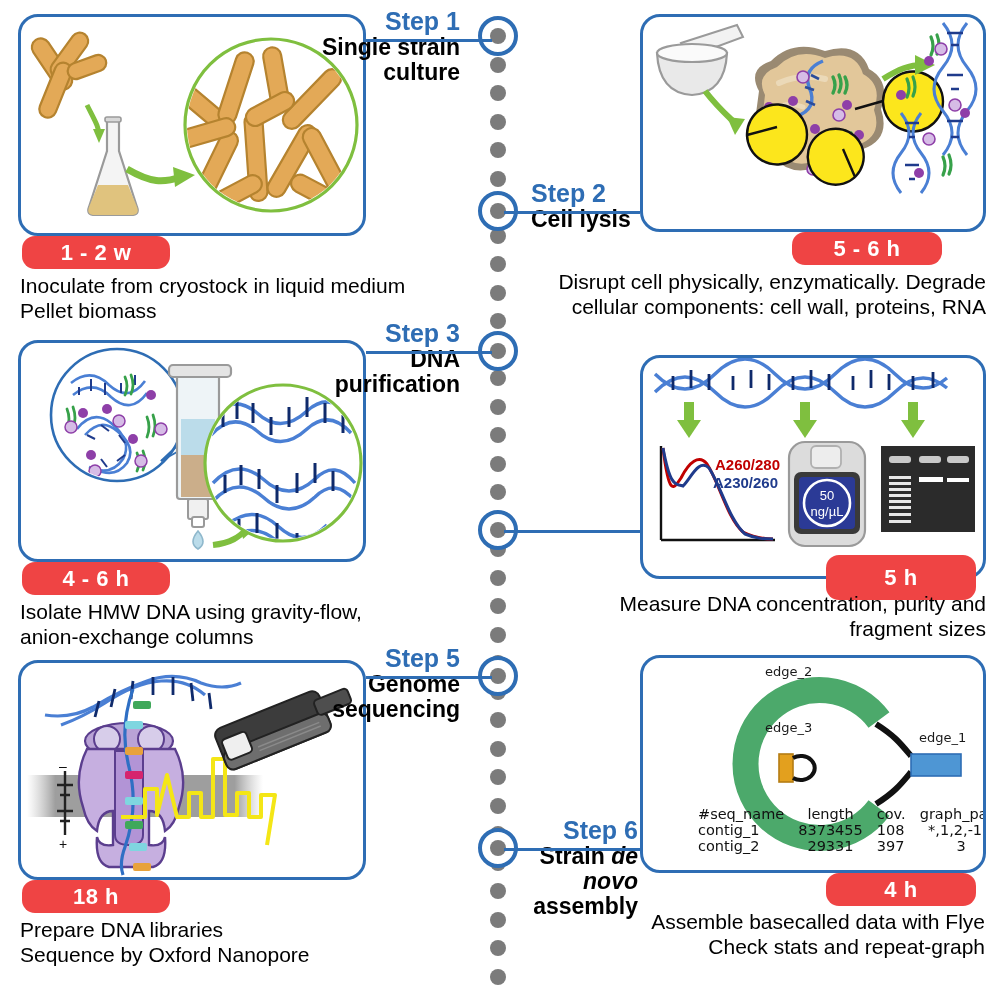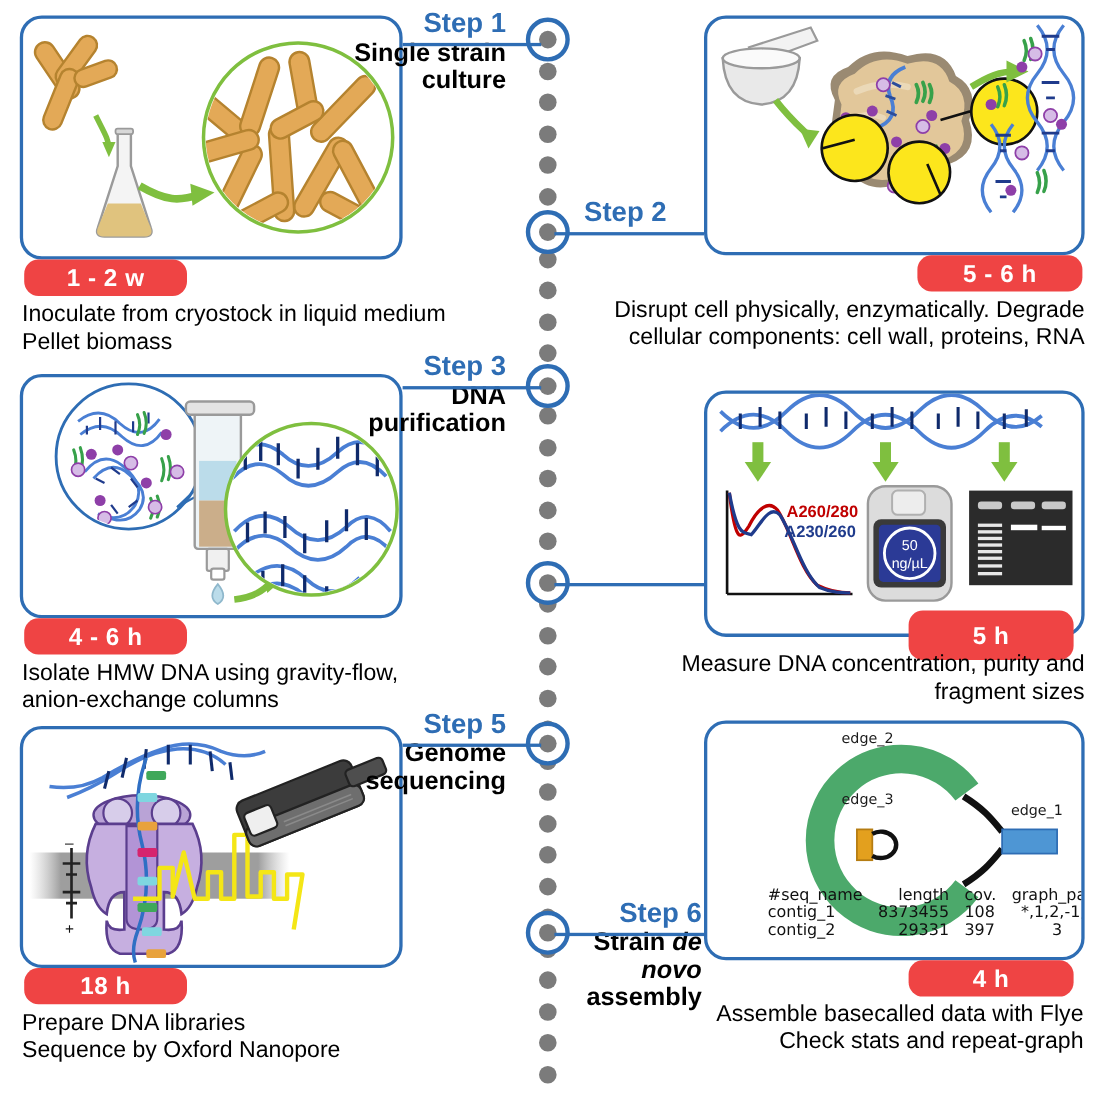--- a/index.html
+++ b/index.html
@@ -31,21 +31,21 @@
          font-size:22px;font-weight:bold;display:flex;align-items:center;
          justify-content:center;letter-spacing:.5px;}
   .caption{position:absolute;font-size:21px;line-height:1.18;color:#000;}
   .caption.ral{text-align:right;}
 
   
   .glab{position:absolute;font-size:13px;color:#1a1a1a;font-family:"DejaVu Sans",sans-serif;}
   .asmtable{position:absolute;font-size:14.5px;font-family:"DejaVu Sans",sans-serif;
             color:#111;border-collapse:collapse;}
   .asmtable td{padding:0 7px;white-space:nowrap;}
-  .num{text-align:right;margin-top:27px;}
+  .num{text-align:center;margin-top:27px;}
   .ctr{text-align:center;}
   .ital{font-style:italic;}
 </style>
 </head>
 <body>
 
 <div class="stage">
 
   <div class="timeline" id="timeline">
       <div class="tdot" style="top: 28px;"></div>
@@ -244,29 +244,30 @@
         <circle cx="286" cy="44" r="5" fill="#8E3FA8"></circle>
           <circle cx="258" cy="78" r="5" fill="#8E3FA8"></circle>
         <circle cx="322" cy="96" r="5" fill="#8E3FA8"></circle>
           <circle cx="276" cy="156" r="5" fill="#8E3FA8"></circle>
         <circle cx="298" cy="32" r="6" fill="#D6BCE6" stroke="#8E3FA8" stroke-width="1.6"></circle>
         <circle cx="312" cy="88" r="6" fill="#D6BCE6" stroke="#8E3FA8" stroke-width="1.6"></circle>
         <circle cx="286" cy="122" r="6" fill="#D6BCE6" stroke="#8E3FA8" stroke-width="1.6"></circle>
       </g>
     </svg>
   </div>
-  <div class="badge" style="left:834px;top:232px;width:150px;height:33px;">
+  <div class="badge" style="left:792px;top:232px;width:150px;height:33px;">
     <span>5 - 6 h</span>
   </div>
   <div class="caption ral" style="left:530px;top:270px;width:456px;">
     <div>Disrupt cell physically, enzymatically. Degrade</div>
     <div>cellular components: cell wall, proteins, RNA</div>
   </div>
   <div class="stephead leftal" style="left:531px;top:180px;width:160px;">
     <div class="snum">Step 2</div>
+    <div class="sttl">Cell lysis</div>
   </div>
   <div class="connector" style="left:504px;top:211px;width:136px;"></div>
 
   <div class="card" style="left:18px;top:340px;width:348px;height:222px;">
     <svg width="342" height="216" viewBox="0 0 342 216">
 
       <circle cx="96" cy="72" r="66" fill="#fff" stroke="#2E6DB4" stroke-width="2.6"></circle>
       <clipPath id="c3">
           <circle cx="96" cy="72" r="64"></circle>
         </clipPath>

